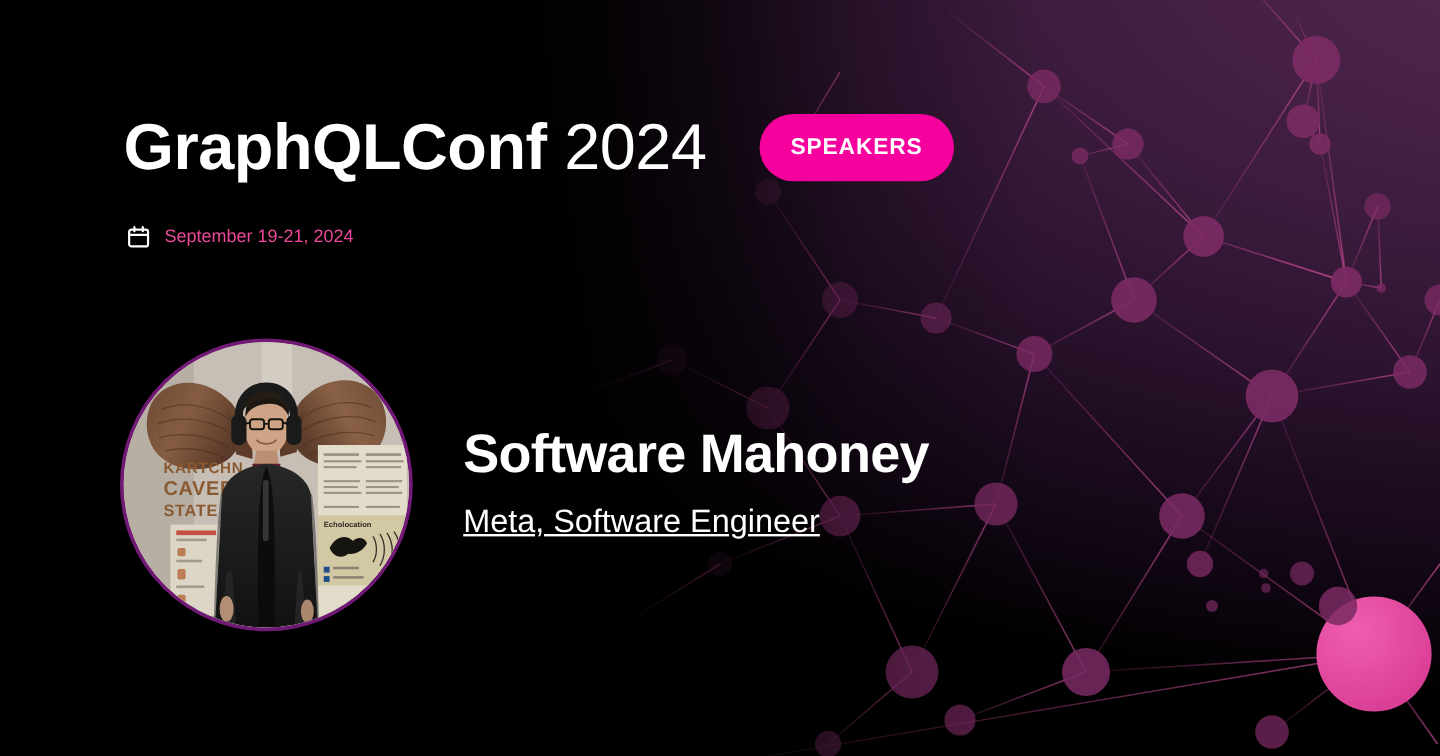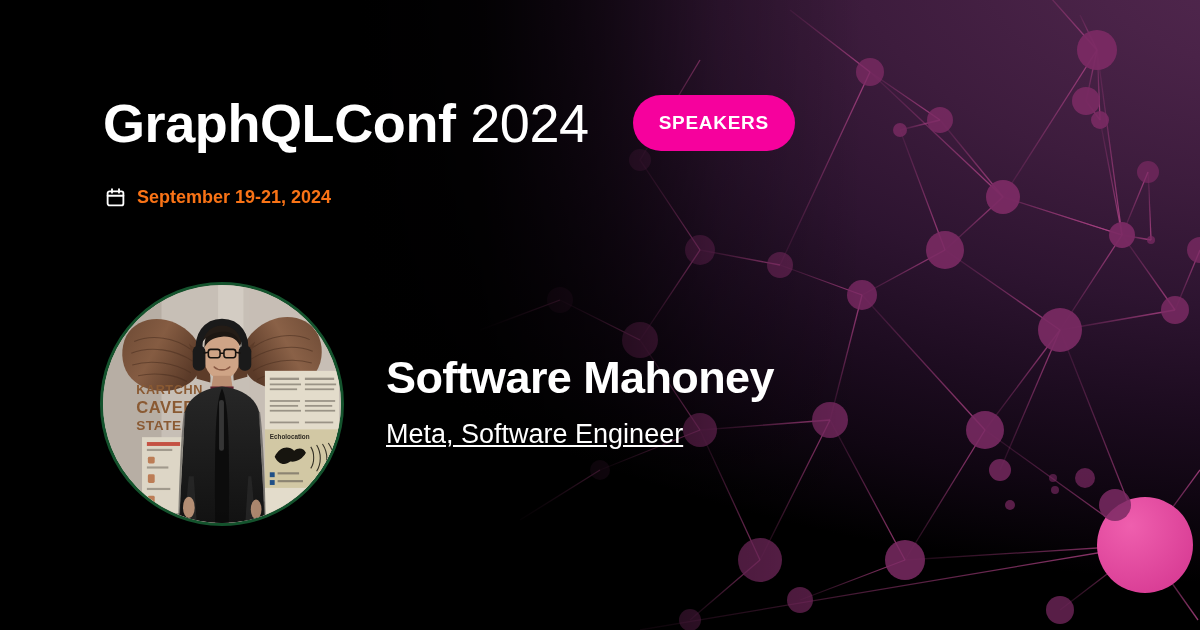--- a/index.html
+++ b/index.html
@@ -71,38 +71,38 @@
     letter-spacing:0.7px;
     white-space:nowrap;
   }
 
   .meta-row {
     position:absolute; left:104px; top:186px;
     display:flex; align-items:center; gap:36px;
   }
   .meta-item {
     display:flex; align-items:center; gap:11px;
-    color:#f97316; font-size:18px; font-weight:700;
+    color:#ec4899; font-size:15px; font-weight:400;
     white-space:nowrap;
   }
   .meta-item .ico {
     display:inline-flex; align-items:center; justify-content:center;
     width:22px; height:22px; flex:none;
   }
 
   
   .speaker {
     position:absolute; left:100px; top:282px;
     display:flex; align-items:center; gap:42px;
   }
   .avatar {
     position:relative;
     width:244px; height:244px;
     border-radius:50%;
-    border:3px solid #14532d;
+    border:3px solid #701a75;
     overflow:hidden; flex:none;
     background:#b9b0a6;
   }
   .avatar svg { display:block; width:100%; height:100%; }
 
   .speaker-text { padding-bottom:4px; }
   .speaker-name {
     font-size:45px; font-weight:700; color:#fff;
     line-height:1.08; letter-spacing:-0.6px; white-space:nowrap;
   }

